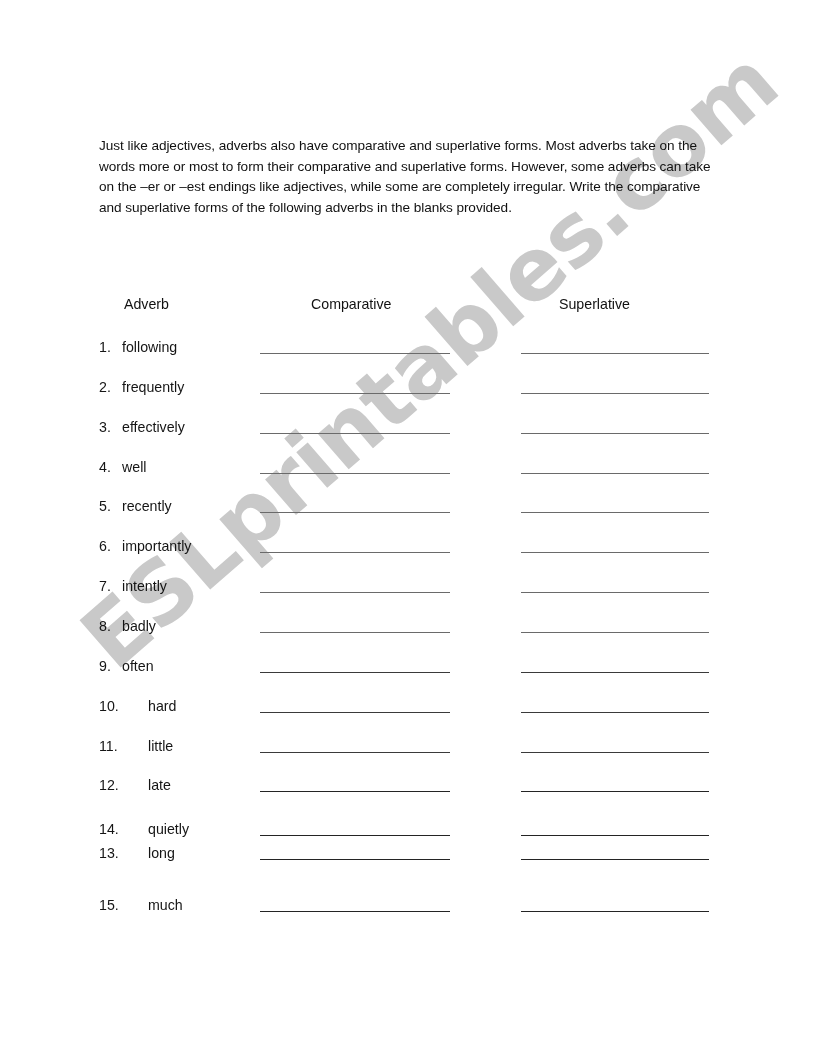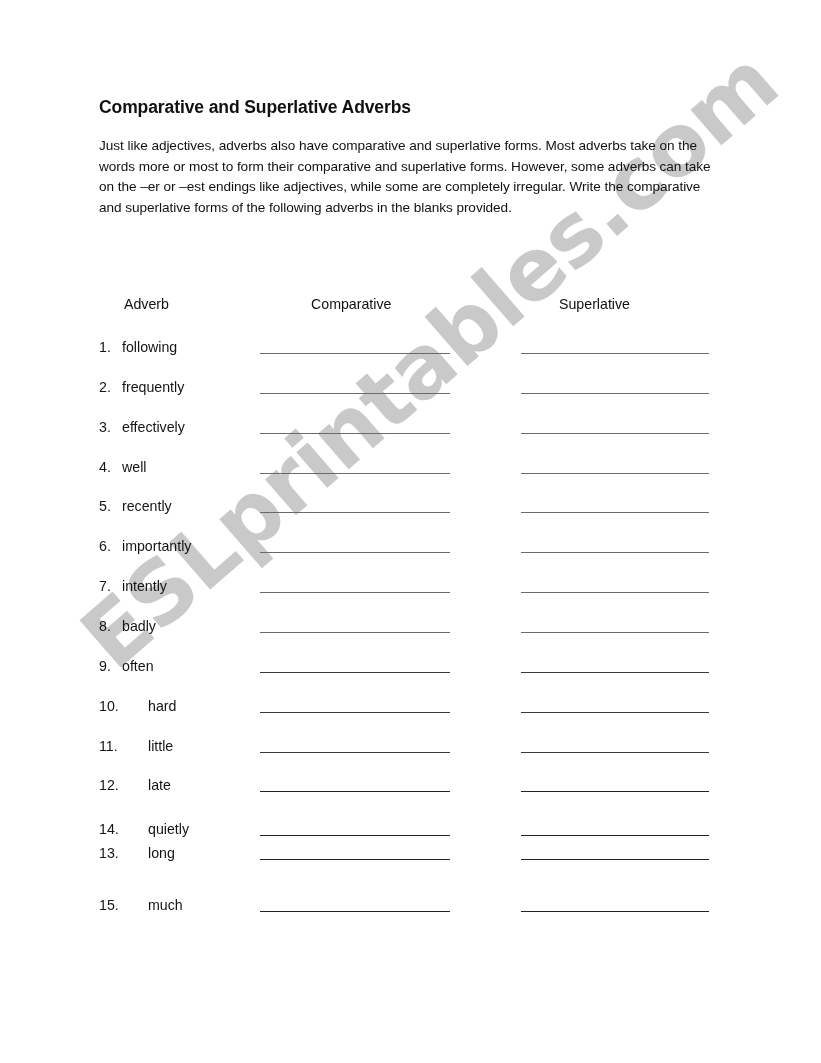--- a/index.html
+++ b/index.html
@@ -157,21 +157,20 @@
 <body>
 
 <div id="page">
 
   <div id="watermark">
     <div class="wm-text">ESLprintables.com</div>
   </div>
 
   <div id="content">
 
-    <div id="title">Comparative and Superlative Adverbs</div>
 
     <div id="intro">Just like adjectives, adverbs also have comparative and superlative forms. Most adverbs take on the words more or most to form their comparative and superlative forms. However, some adverbs can take on the –er or –est endings like adjectives, while some are completely irregular. Write the comparative and superlative forms of the following adverbs in the blanks provided.</div>
 
     <div id="table">
 
       <div class="head-row">
         <div class="head-cell head-adverb">Adverb</div>
         <div class="head-cell head-comparative">Comparative</div>
         <div class="head-cell head-superlative">Superlative</div>
       </div>

